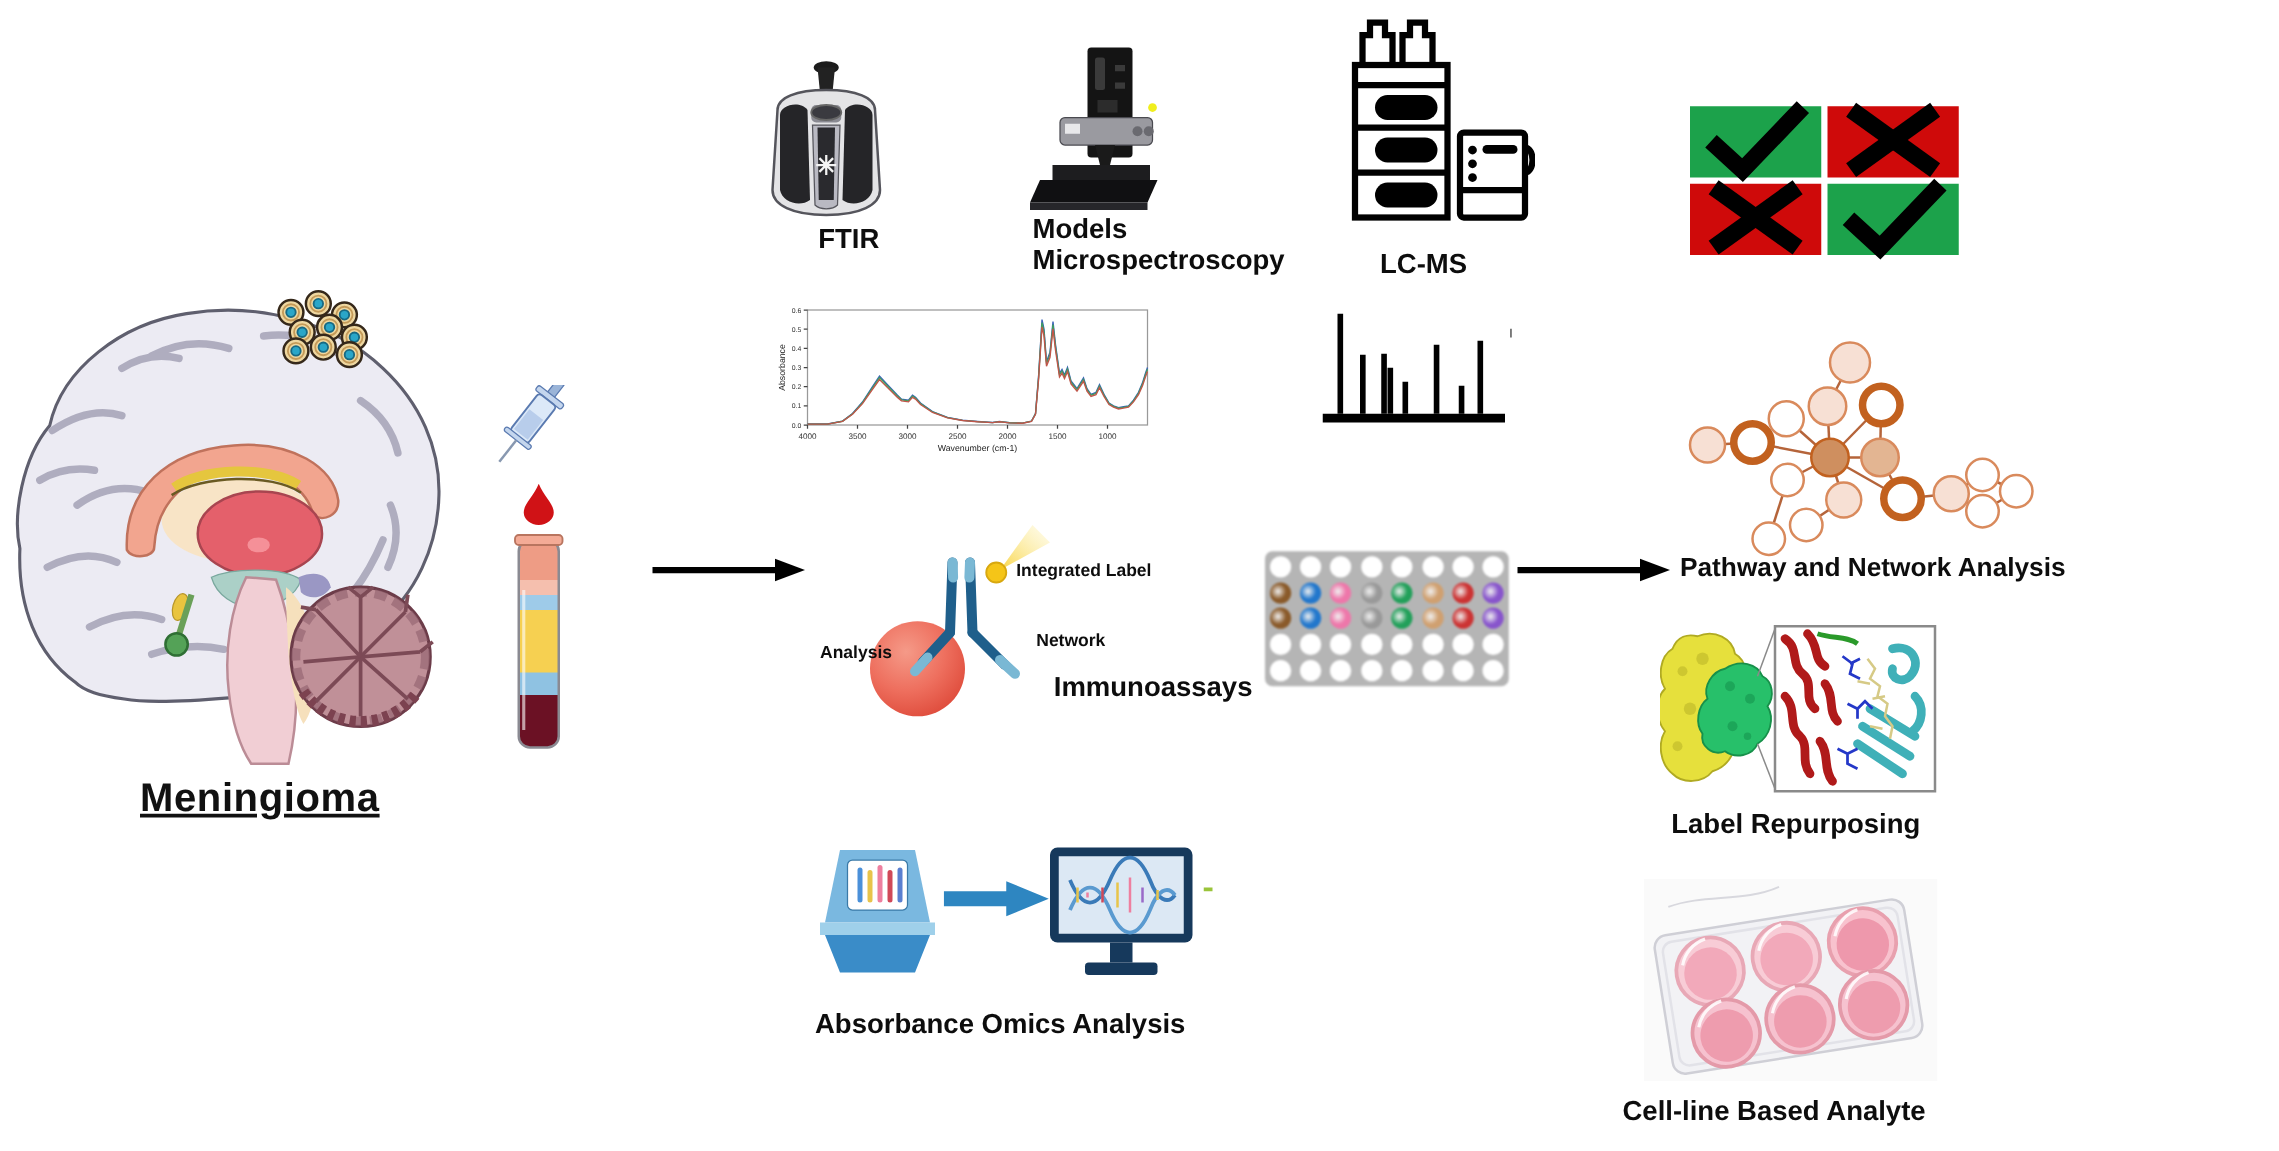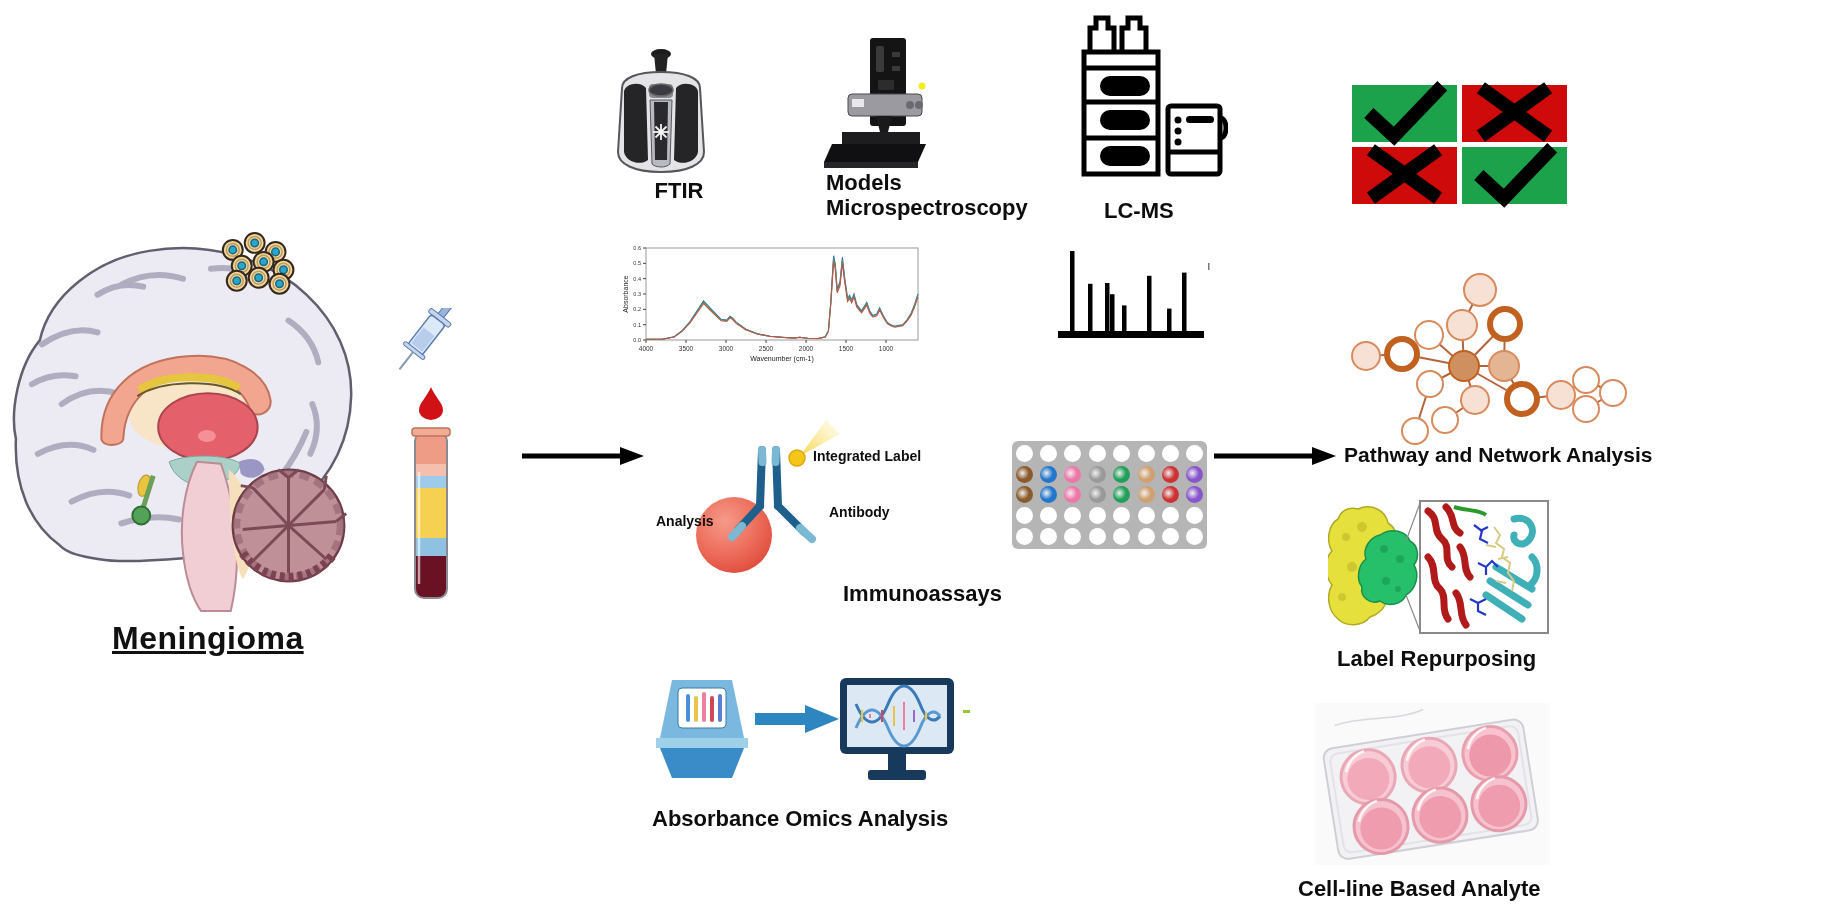--- a/index.html
+++ b/index.html
@@ -284,23 +284,23 @@
       <g stroke="#7ab8d4" stroke-width="8" stroke-linecap="round">
         <line x1="54" y1="108" x2="44" y2="119"></line>
         <line x1="112" y1="110" x2="124" y2="121"></line>
         <line x1="74" y1="32" x2="74.5" y2="44"></line>
         <line x1="88" y1="32" x2="87.5" y2="44"></line>
       </g>
     </g>
     <circle cx="109" cy="40" r="8" fill="#f5c518" stroke="#d8a810" stroke-width="1.5"></circle>
   </svg>
   <div class="abs small-label" style="left:813px;top:448px;">Integrated Label</div>
-  <div class="abs small-label" style="left:829px;top:504px;">Antibody</div>
+  <div class="abs small-label" style="left:829px;top:504px;">Network</div>
   <div class="abs small-label" style="left:656px;top:513px;">Analysis</div>
-  <div class="abs big-label" style="left:843px;top:581px;">Immunoassays</div>
+  <div class="abs big-label" style="left:843px;top:537px;">Immunoassays</div>
 
   <div class="abs" id="well-plate" style="left:1012px;top:441px;width:195px;height:108px;">
       <div class="well" style="background: rgb(255, 255, 255);"></div>
       <div class="well" style="background: rgb(255, 255, 255);"></div>
       <div class="well" style="background: rgb(255, 255, 255);"></div>
       <div class="well" style="background: rgb(255, 255, 255);"></div>
       <div class="well" style="background: rgb(255, 255, 255);"></div>
       <div class="well" style="background: rgb(255, 255, 255);"></div>
       <div class="well" style="background: rgb(255, 255, 255);"></div>
       <div class="well" style="background: rgb(255, 255, 255);"></div>

